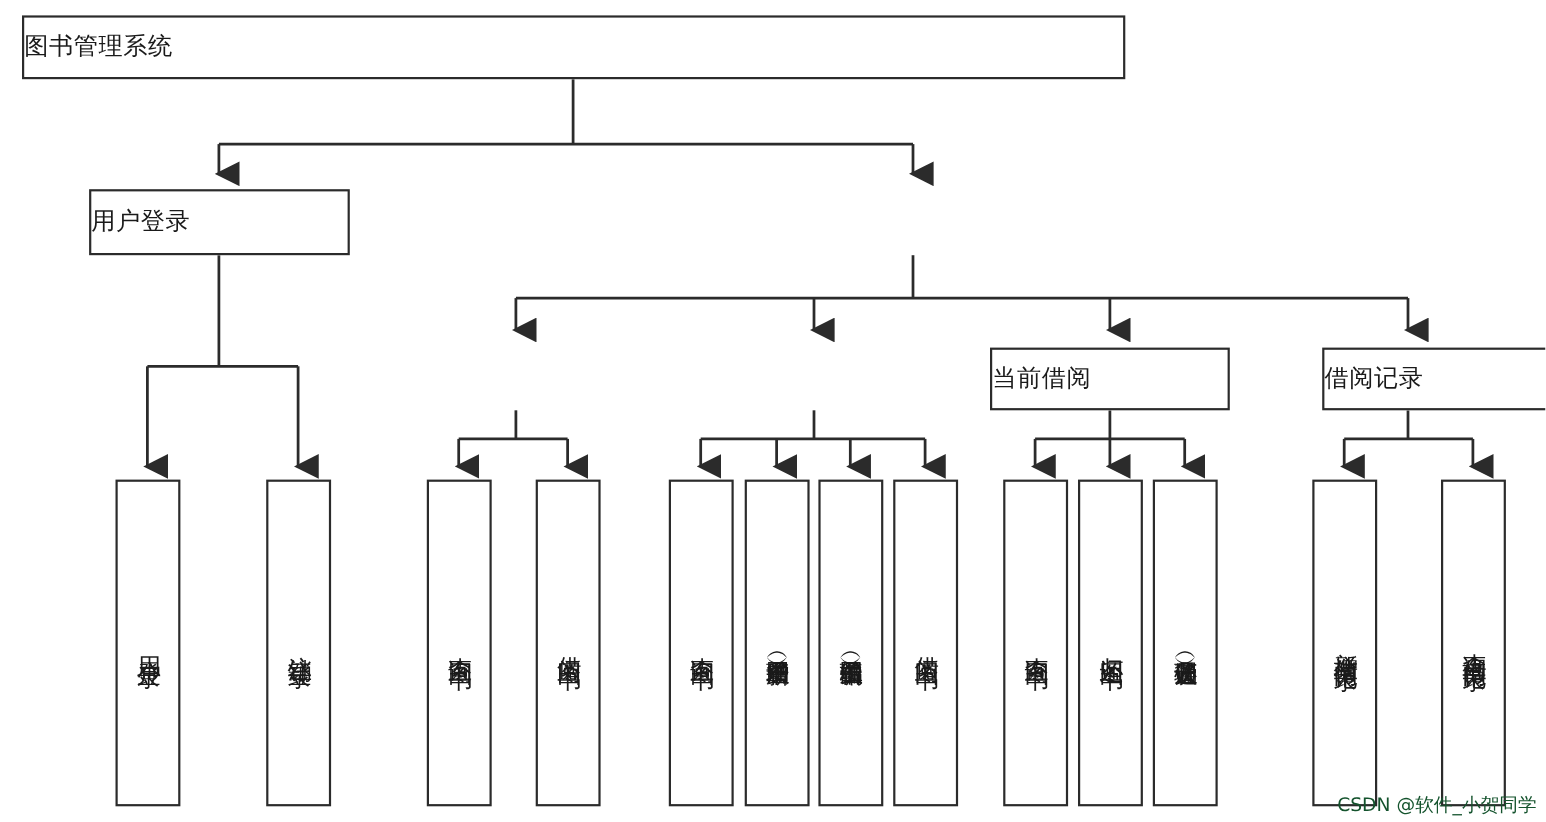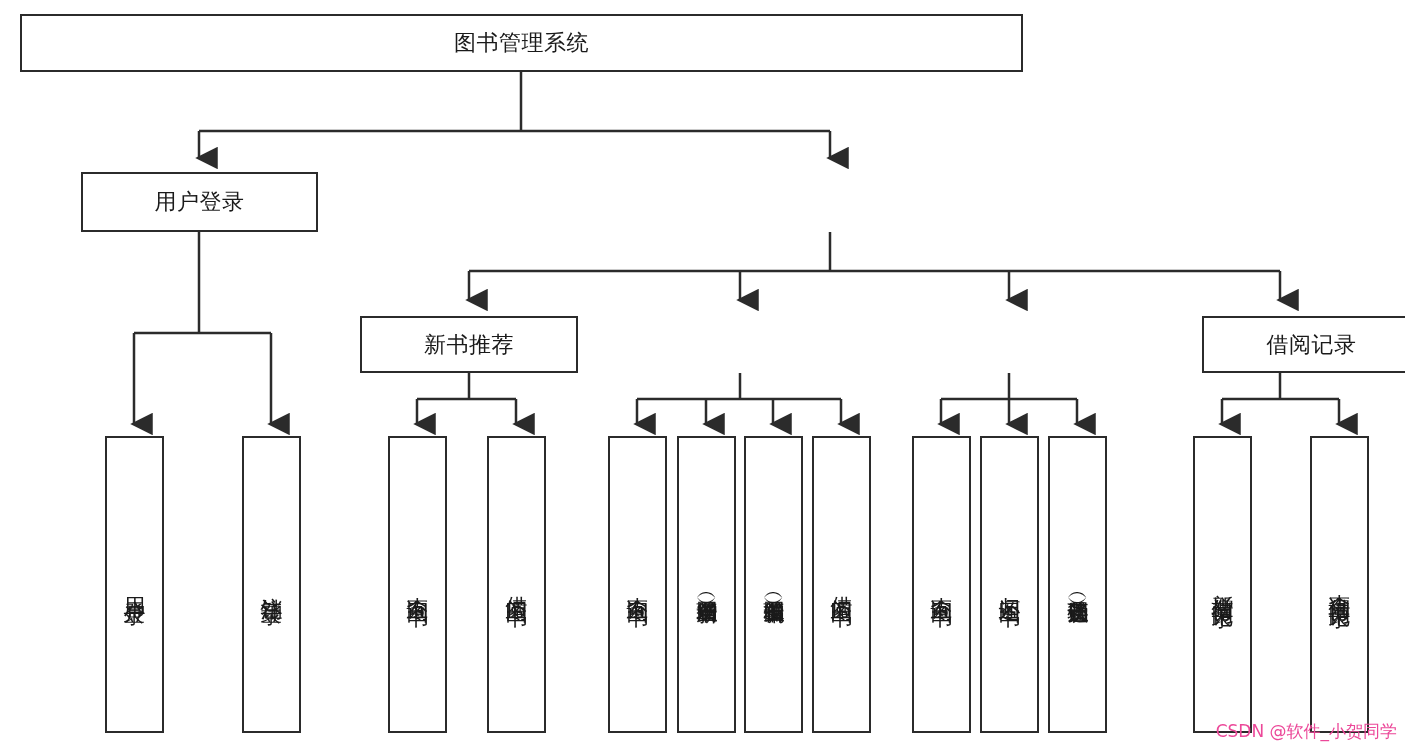--- a/index.html
+++ b/index.html
@@ -15,21 +15,21 @@
     font-family: "DejaVu Sans", "Liberation Sans", sans-serif;
     overflow: hidden;
   }
   .node {
     position: absolute;
     box-sizing: border-box;
     border: 2.5px solid #2b2b2b;
     background: #ffffff;
     display: flex;
     align-items: center;
-    justify-content: center;
+    justify-content: flex-start;
     color: #1a1a1a;
   }
   .node-label {
     font-size: 22px;
     line-height: 1.15;
     letter-spacing: 0.5px;
     white-space: nowrap;
   }
   .node.vertical {
     align-items: center;
@@ -63,21 +63,21 @@
     fill: none;
   }
   .arrow-head {
     fill: #2b2b2b;
   }
   .watermark {
     position: absolute;
     right: 8px;
     bottom: 4px;
     font-size: 17px;
-    color: #ec4899;
+    color: #14532d;
     white-space: nowrap;
     font-family: "DejaVu Sans", "Liberation Sans", sans-serif;
   }
 </style>
 </head>
 <body>
 
 <div id="canvas">
 
   <svg class="links" viewBox="0 0 1405 747">
@@ -144,25 +144,25 @@
 
   <div class="node" style="left:20px; top:14px; width:1003px; height:58px;">
     <span class="node-label">图书管理系统</span>
   </div>
 
   <div class="node" style="left:81px; top:172px; width:237px; height:60px;">
     <span class="node-label">用户登录</span>
   </div>
 
 
-  <div class="node" style="left:360px; top:316px; width:218px; height:57px;">
-    <span class="node-label">新书推荐</span>
-  </div>
-
-
+
+
+  <div class="node" style="left:900px; top:316px; width:218px; height:57px;">
+    <span class="node-label">当前借阅</span>
+  </div>
 
   <div class="node" style="left:1170px; top:316px; width:219px; height:57px;margin-left:32px;">
     <span class="node-label">借阅记录</span>
   </div>
 
   <div class="node vertical" style="left:105px; top:436px; width:59px; height:297px;">
     <span class="node-label">用户登录</span>
   </div>
 
   <div class="node vertical" style="left:242px; top:436px; width:59px; height:297px;">

